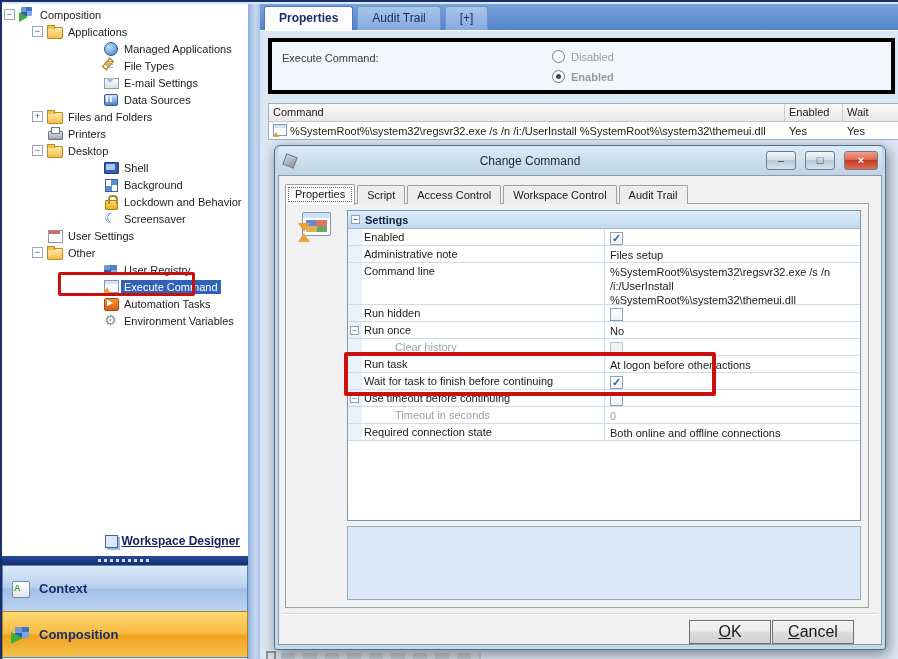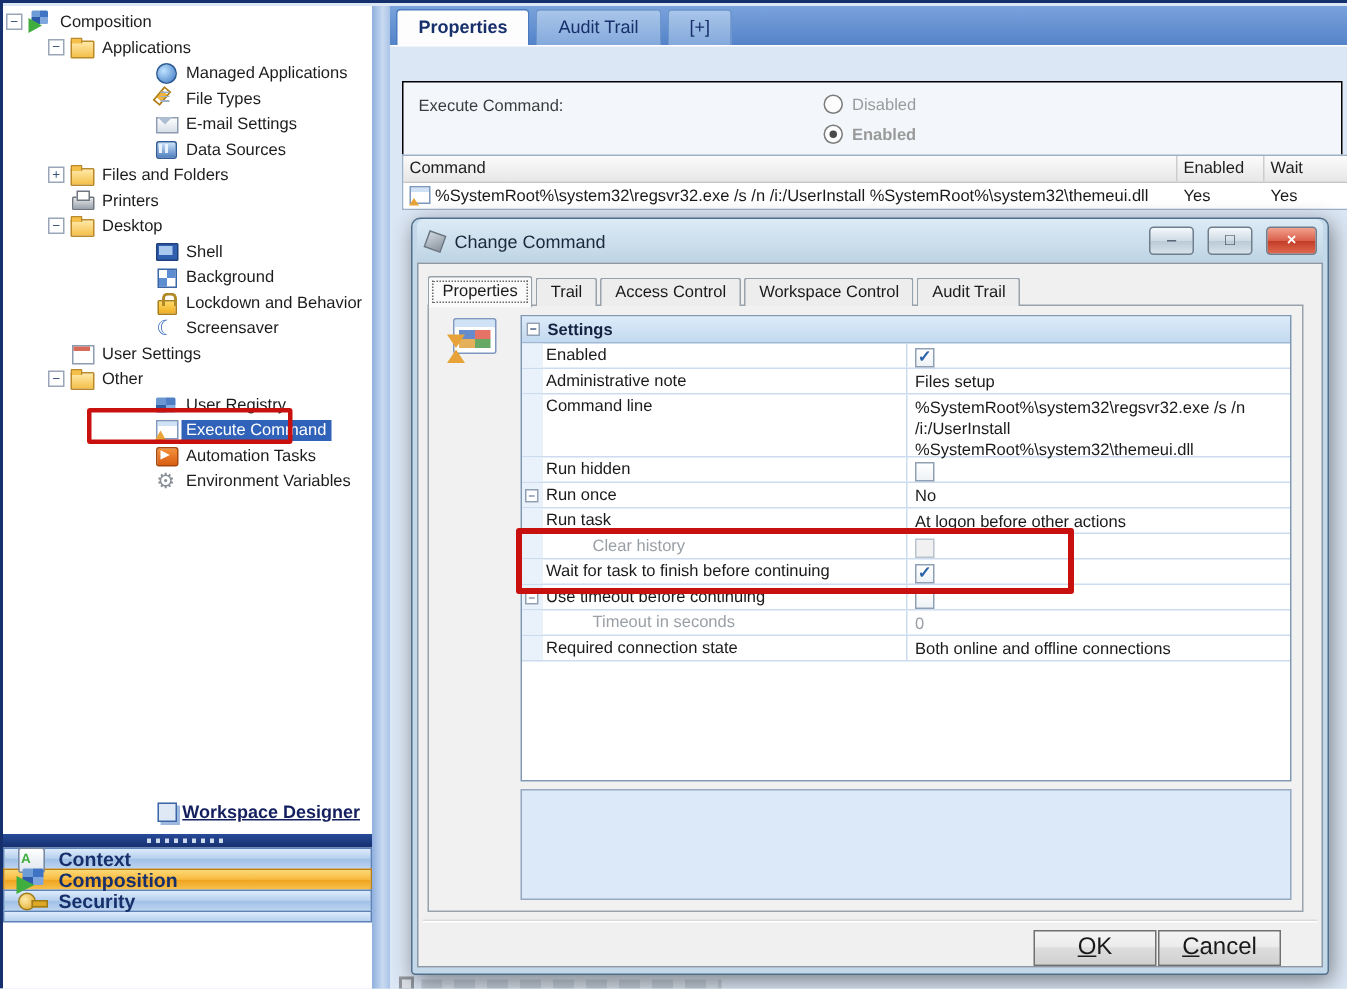--- a/index.html
+++ b/index.html
@@ -79,21 +79,21 @@
   .ic-wsd::before { content:""; position:absolute; left:2px; top:1px; width:11px; height:11px;
     background:#dfe9f6; border:1px solid #3a66a8; box-shadow:2px 2px 0 #9db9e0; }
   .ws-link { font-weight:bold; color:#131f5e; text-decoration:underline; font-size:12px; cursor:pointer; }
 
   .side-splitter { position:absolute; left:0; top:552px; width:100%; height:9px;
     background:linear-gradient(#274a9a,#16306e); display:flex; align-items:center; justify-content:center; }
   .grip { width:54px; height:3px;
     background:repeating-linear-gradient(90deg,#cfd9ee 0 3px, transparent 3px 6px); }
 
   .navstack { position:absolute; left:0; top:561px; width:100%; }
-  .navbtn { height:14px; display:flex; align-items:center; gap:8px; padding-left:8px;
+  .navbtn { height:46px; display:flex; align-items:center; gap:8px; padding-left:8px;
     border:1px solid #5d82b8; border-bottom:none; cursor:pointer;
     background:linear-gradient(#dcebfc,#b7d0ee 48%,#a0c0e7 52%,#bcd4f0); }
   .navbtn.active { background:linear-gradient(#fcd975,#f8bb41 48%,#f0a31f 52%,#f6c14c); border-color:#b97f14; }
   .navbtn .nlabel { font-weight:bold; font-size:13px; color:#17306b; }
   .nicon { width:20px; height:18px; position:relative; display:inline-block; }
   .ic-context::before { content:""; position:absolute; left:1px; top:1px; width:16px; height:15px;
     background:linear-gradient(#ffffff,#dfe6ee); border:1px solid #7c8aa0; border-radius:2px; }
   .ic-context::after { content:"A"; position:absolute; left:3px; top:3px; font-size:9px; font-weight:bold; color:#3fae3f; }
   .ic-comp-big::before { content:""; position:absolute; left:4px; top:1px; width:14px; height:11px;
     background:conic-gradient(#3f74c4 25%, #7fa6dd 0 50%, #2c5aa8 0 75%, #6d9bd6 0); border-radius:1px; }
@@ -111,21 +111,21 @@
 
   
   .main { position:absolute; left:258px; top:2px; width:640px; height:657px; background:#dce7f5; }
   .tabbar { height:27px; background:linear-gradient(#7aa3dc,#5483c9); display:flex; align-items:flex-end;
     padding-left:4px; border-bottom:1px solid #ffffff; }
   .mtab { padding:4px 14px 5px; font-size:12px; color:#17306b; border-radius:3px 3px 0 0; cursor:pointer; }
   .mtab.active { background:#fdfdfe; font-weight:bold; border:1px solid #4a7ac0; border-bottom:none; }
   .mtab.inactive { background:linear-gradient(#a9c6ea,#84a9dc); border:1px solid #6e96cc; border-bottom:none; margin-left:4px; }
 
   .radio-panel { position:absolute; left:8px; top:34px; width:627px; height:56px;
-    background:#f3f7fc; border:1px solid #000000;margin-top:16px; }
+    background:#f3f7fc; border:4px solid #000000; }
   .rp-label { position:absolute; left:10px; top:10px; color:#3c3c3c; }
   .radio-row { position:absolute; left:280px; display:flex; align-items:center; gap:6px; color:#9a9a9a; }
   .radio-row.r1 { top:8px; } .radio-row.r2 { top:28px; font-weight:bold; }
   .rcirc { width:13px; height:13px; border-radius:50%; border:1px solid #7b7b7b; background:#fdfdfd; position:relative; }
   .rcirc.on::after { content:""; position:absolute; left:3px; top:3px; width:5px; height:5px; border-radius:50%; background:#4a4a4a; }
 
   .cmd-table { position:absolute; left:8px; top:99px; width:638px; background:#fff; border:1px solid #9cb0c8; }
   .thead { display:flex; height:18px; background:linear-gradient(#fbfbfb,#e7e7e7); border-bottom:1px solid #c6c6c6; }
   .th { padding:2px 4px; border-right:1px solid #cdcdcd; color:#202020; }
   .th.c-cmd { flex:1; } .th.c-en { width:58px; } .th.c-wait { width:62px; border-right:none; }
@@ -147,21 +147,21 @@
   
   .red-box { position:absolute; border:3px solid #c8100e; border-radius:2px; pointer-events:none; z-index:60; }
   .red-box.tree-hl { left:56px; top:270px; width:137px; height:24px; }
   .red-box.dlg-hl { border-width:4px; left:-4px; top:141px; width:372px; height:44px; }
 
   
   .dialog { position:absolute; left:272px; top:143px; width:612px; height:505px; z-index:40;
     background:#c3d8e9; border:1px solid #51708c; border-radius:6px 6px 3px 3px;
     box-shadow:2px 4px 14px rgba(0,0,0,.45); padding:0 3px 3px 3px; }
   .d-title { height:29px; display:flex; align-items:center; gap:6px; padding:0 4px;
-    background:linear-gradient(#dcebf6,#bed4e4); border-radius:5px 5px 0 0; }
+    background:linear-gradient(#dcebf6,#bed4e4); border-radius:5px 5px 0 0;text-align:center; }
   .d-title-ico { width:15px; height:15px; position:relative; }
   .d-title-ico::before { content:""; position:absolute; left:2px; top:2px; width:10px; height:10px;
     background:linear-gradient(135deg,#cfd6de,#8a939e); border:1px solid #6b747f; transform:rotate(20deg); }
   .d-title-text { font-size:12px; color:#1b2a3a; flex:1; }
   .winbtn { width:30px; height:19px; border:1px solid #707e8c; border-radius:3px; margin-left:3px;
     display:flex; align-items:center; justify-content:center; font-size:11px; line-height:1; cursor:pointer;
     background:linear-gradient(#f4f8fb,#cfdbe5 50%,#b9c9d6 50%,#d7e2ea); color:#30404e; }
   .winbtn.close { width:34px; background:linear-gradient(#f2a08e,#d9604a 50%,#c13a24 50%,#e06a50); color:#fff; font-weight:bold; }
 
   .d-body { position:relative; height:470px; background:#f0f0f0; border:1px solid #8b98a5; }
@@ -389,21 +389,21 @@
     <div class="d-title">
       <span class="d-title-ico"></span>
       <span class="d-title-text">Change Command</span>
       <span class="winbtn">–</span>
       <span class="winbtn">□</span>
       <span class="winbtn close">×</span>
     </div>
     <div class="d-body">
       <div class="d-tabs">
         <div class="d-tab active">Properties</div>
-        <div class="d-tab">Trail</div>
+        <div class="d-tab">Script</div>
         <div class="d-tab">Access Control</div>
         <div class="d-tab">Workspace Control</div>
         <div class="d-tab">Audit Trail</div>
       </div>
 
       <div class="d-page">
         <div class="d-bigicon">
           <span class="win"></span>
             <span class="dots"></span>
             <span class="hg-top"></span>
@@ -442,30 +442,30 @@
           </div>
 
           <div class="g-row">
             <div class="g-gutter">
                 <span class="g-exp">−</span>
               </div>
             <div class="g-name">Run once</div>
             <div class="g-value">No</div>
           </div>
 
+          <div class="g-row disabled">
+            <div class="g-gutter"></div>
+            <div class="g-name indent">Clear history</div>
+            <div class="g-value"><span class="cbox off dis"></span></div>
+          </div>
+
           <div class="g-row">
             <div class="g-gutter"></div>
             <div class="g-name">Run task</div>
             <div class="g-value">At logon before other actions</div>
-          </div>
-
-          <div class="g-row disabled">
-            <div class="g-gutter"></div>
-            <div class="g-name indent">Clear history</div>
-            <div class="g-value"><span class="cbox off dis"></span></div>
           </div>
 
           <div class="g-row">
             <div class="g-gutter"></div>
             <div class="g-name">Wait for task to finish before continuing</div>
             <div class="g-value"><span class="cbox">✓</span></div>
           </div>
 
           <div class="g-row">
             <div class="g-gutter">

